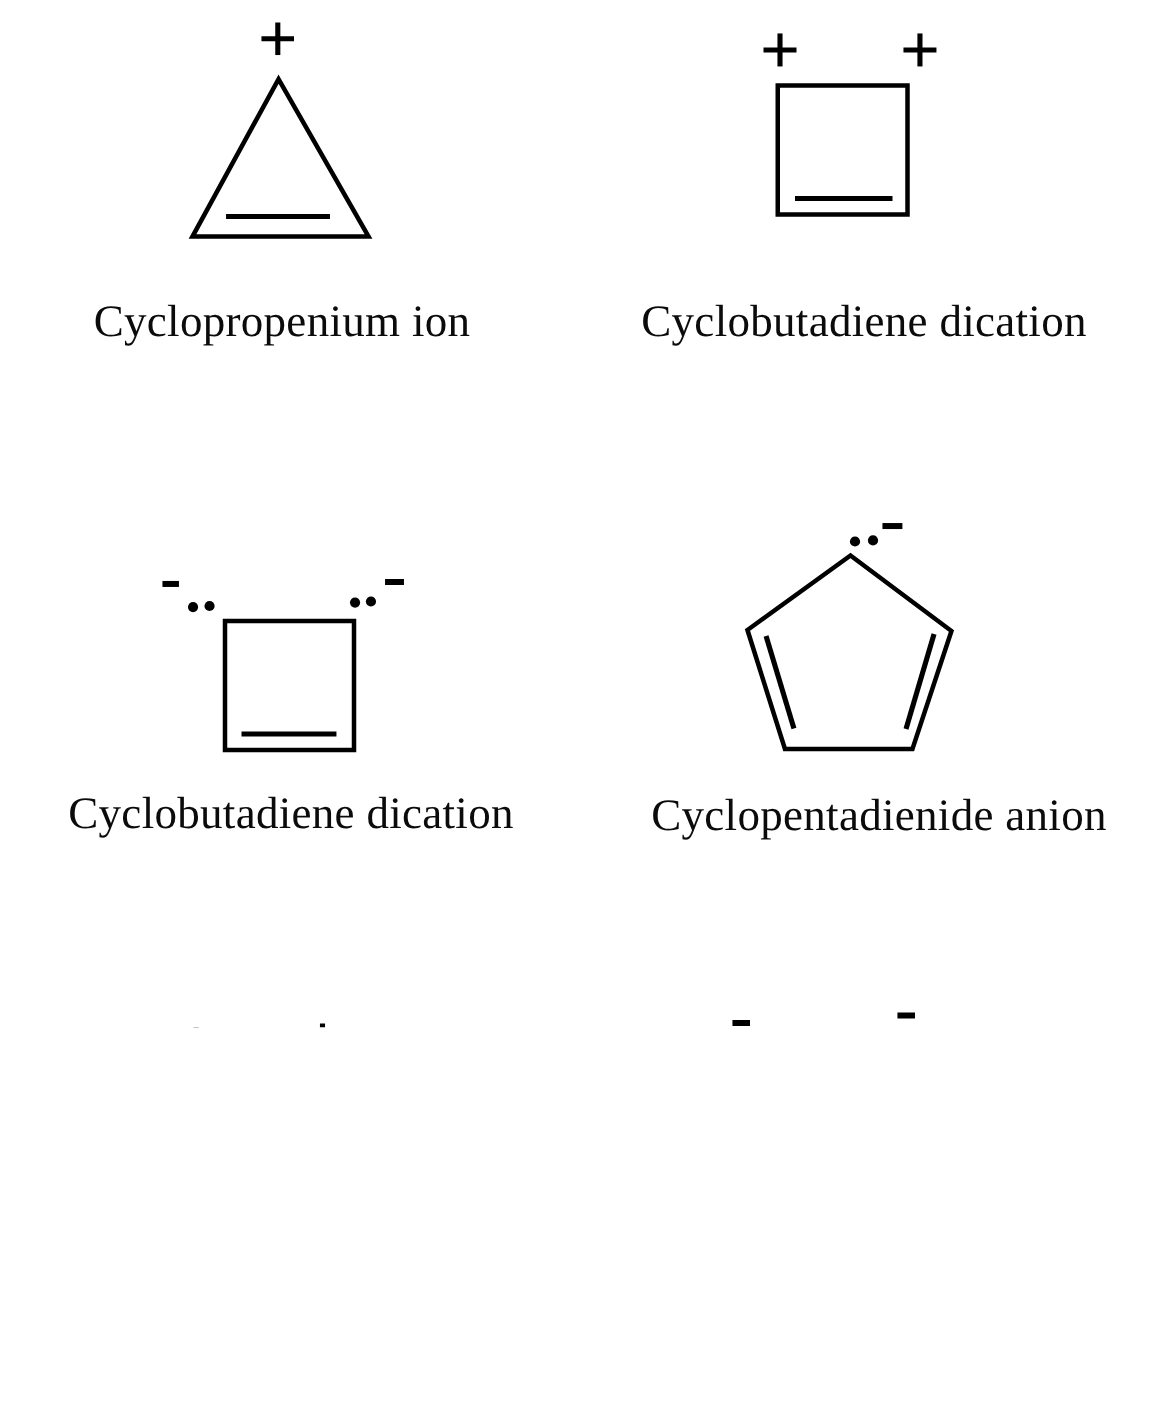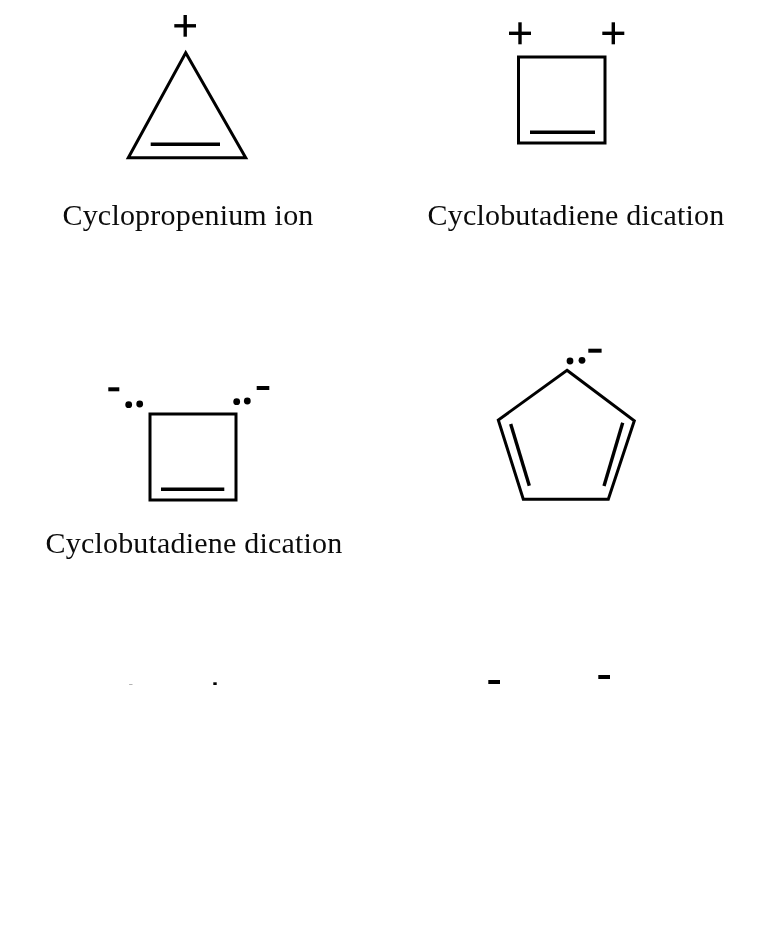--- a/index.html
+++ b/index.html
@@ -145,16 +145,17 @@
       <line class="bond" x1="527.7" y1="861.0" x2="577.7" y2="861.0"></line>
     </g>
   </svg>
 
   <div class="mol-label" style="left:188px; top:215px">Cyclopropenium ion</div>
 
   <div class="mol-label" style="left:576px; top:215px">Cyclobutadiene dication</div>
 
   <div class="mol-label" style="left:194px; top:543px">Cyclobutadiene dication</div>
 
+  <div class="mol-label" style="left:586px; top:544px">Cyclopentadienide anion</div>
 
 
 
 </div>
 
 </body></html>

